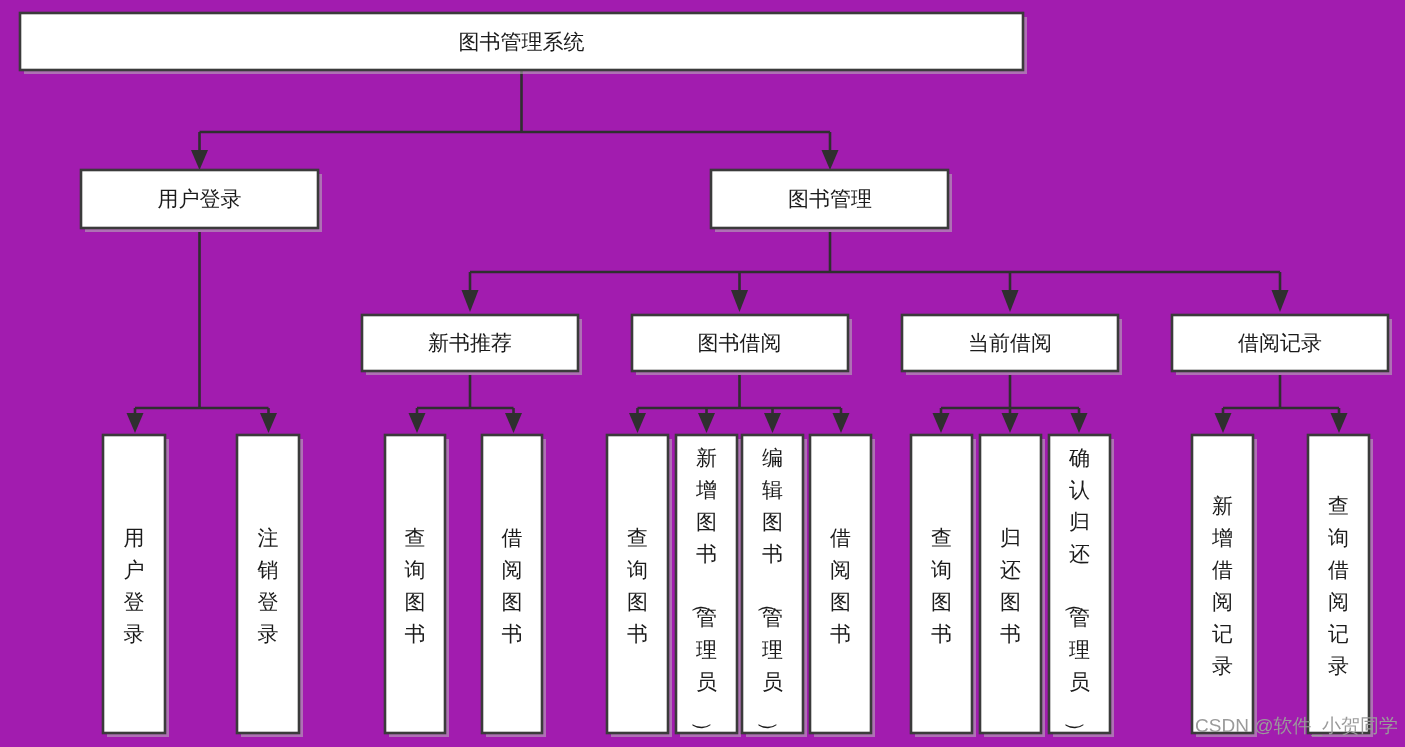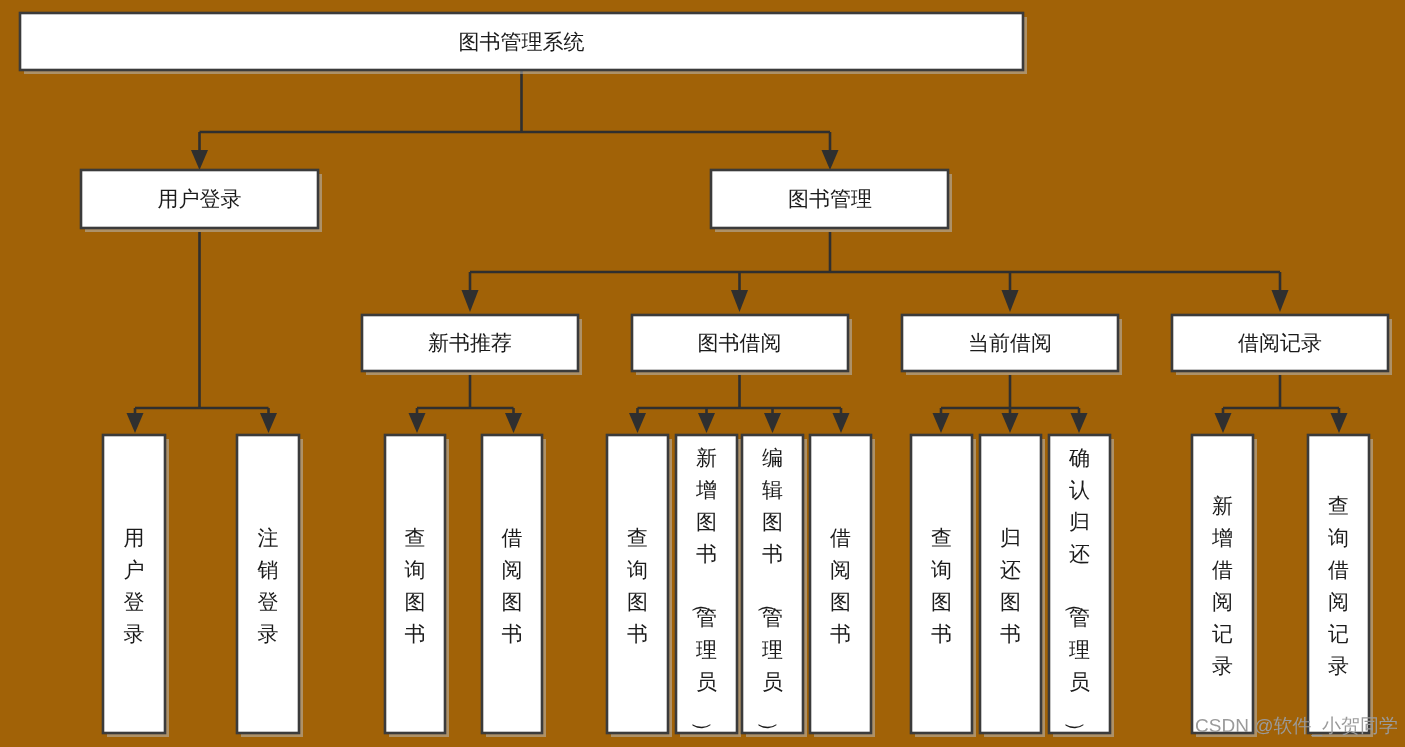--- a/index.html
+++ b/index.html
@@ -8,21 +8,21 @@
     padding: 0;
     background: #ffffff;
   }
   body {
     font-family: "Liberation Sans", "DejaVu Sans", sans-serif;
   }
   #diagram-root {
     position: relative;
     width: 1405px;
     height: 747px;
-    background: #a16207;
+    background: #a21caf;
     overflow: hidden;
   }
   svg#tree-svg {
     position: absolute;
     top: 0;
     left: 0;
     width: 1405px;
     height: 747px;
   }
   .node-box {

